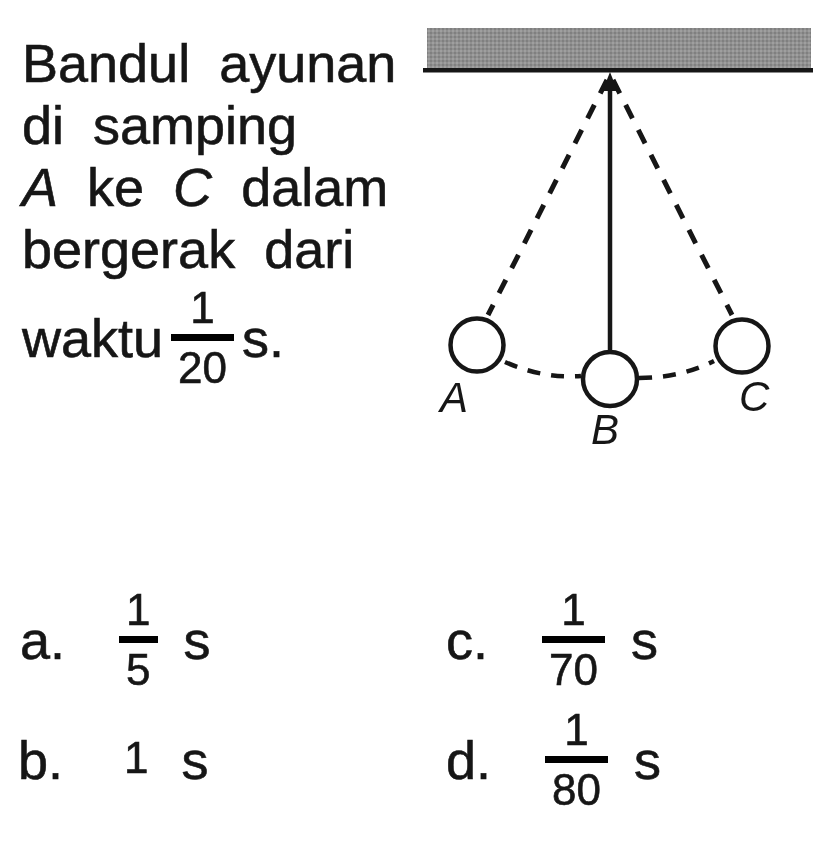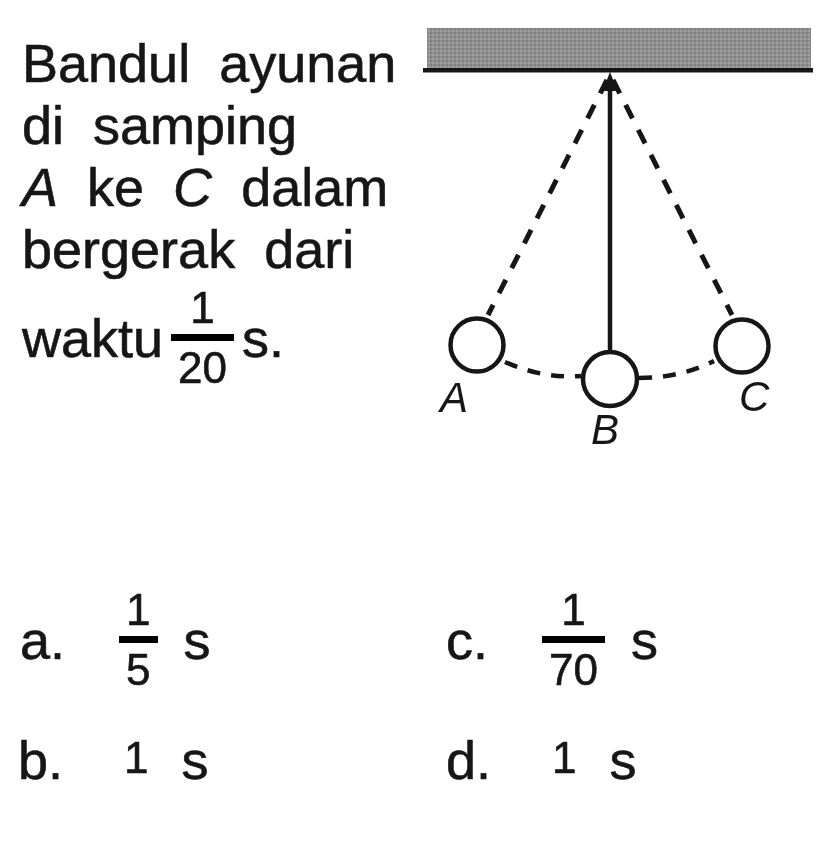--- a/index.html
+++ b/index.html
@@ -116,17 +116,18 @@
       <span class="num">1</span>
       <span class="den">70</span>
     </span>
     <span class="unit">s</span>
   </div>
 
   <div class="option" id="opt-d">
     <span class="letter">d.</span>
     <span class="frac">
       <span class="num">1</span>
+      <span class="den">80</span>
     </span>
     <span class="unit">s</span>
   </div>
 
 </div>
 
 </body></html>

